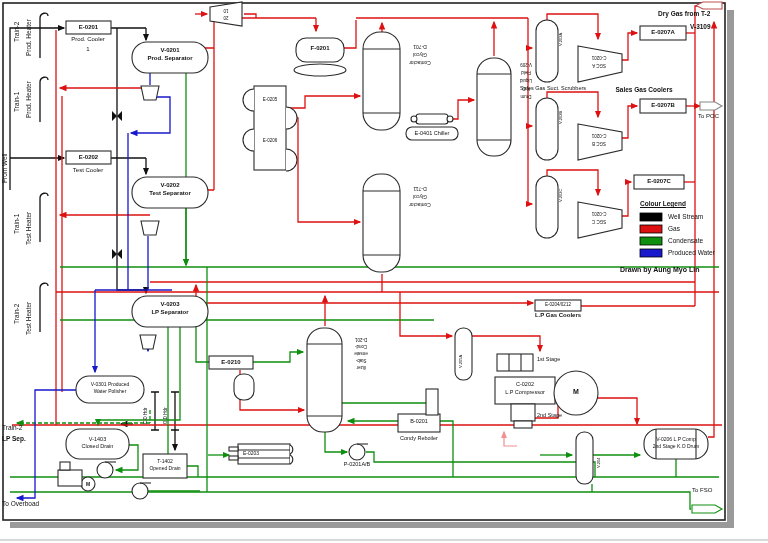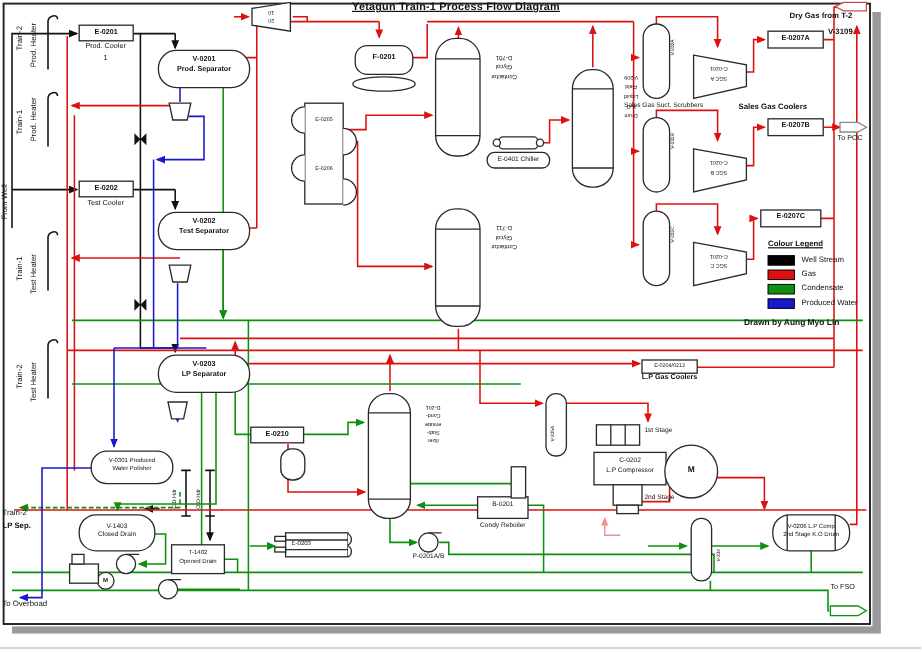--- a/index.html
+++ b/index.html
@@ -256,21 +256,20 @@
     <rect x="640" y="249" width="22" height="8" fill="#1818cc"></rect>
   </g>
 
   <g fill="#ffffff" stroke-width="1.1">
     <path d="M722,2 H703 L696,5.5 L703,9 H722 z" stroke="#c05050"></path>
     <path d="M700,102 H715 L722,106 L715,110 H700 z" stroke="#888888"></path>
     <path d="M692,505 H715 L722,509 L715,513 H692 z" stroke="#0f8f0f"></path>
   </g>
 </svg>
 
-<div class="lbl b u s9 c title" style="left:270px;top:0px;width:220px;">Yetagun Train-1 Process Flow Diagram</div>
 
 <div class="lbl rv s65" style="left:13px;top:42px;width:32px;">Train-2</div>
 <div class="lbl rv s65" style="left:25px;top:56px;width:48px;">Prod. Heater</div>
 <div class="lbl rv s65" style="left:13px;top:112px;width:32px;">Train-1</div>
 <div class="lbl rv s65" style="left:25px;top:118px;width:48px;">Prod. Heater</div>
 <div class="lbl rv s65" style="left:1px;top:183px;width:40px;">From Well</div>
 <div class="lbl rv s65" style="left:13px;top:234px;width:32px;">Train-1</div>
 <div class="lbl rv s65" style="left:25px;top:245px;width:48px;">Test Heater</div>
 <div class="lbl rv s65" style="left:13px;top:324px;width:32px;">Train-2</div>
 <div class="lbl rv s65" style="left:25px;top:335px;width:48px;">Test Heater</div>

